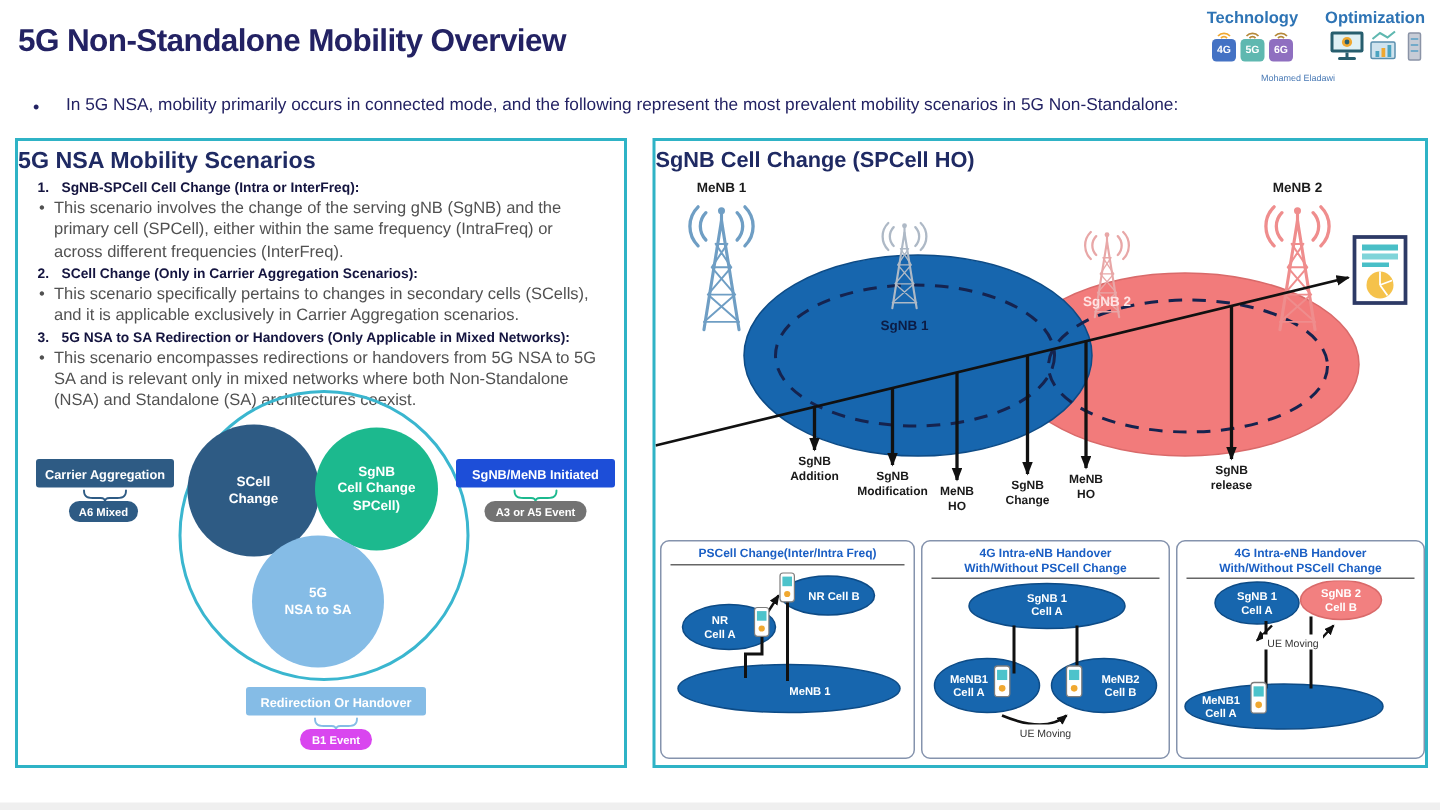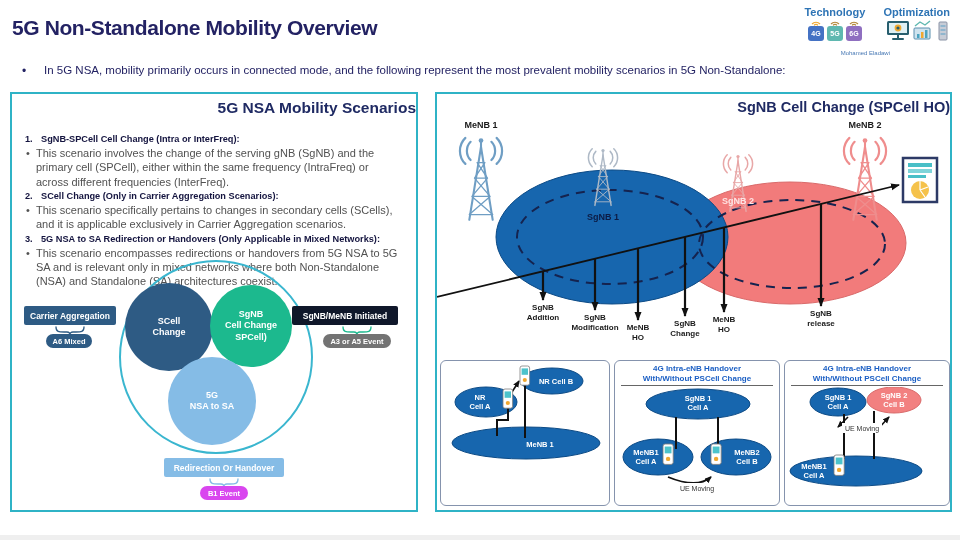--- a/index.html
+++ b/index.html
@@ -20,21 +20,21 @@
   .b4g{background:#4472c4;} .b5g{background:#5fb8b0;} .b6g{background:#8f6fc0;}
   .author{position:absolute;right:70px;top:50px;font-size:6px;color:#4a7ab5;}
   .intro{position:absolute;left:44px;top:64px;width:900px;font-size:11.5px;color:#232263;}
   .intro::before{content:"\2022";position:absolute;left:-22px;font-size:12px;}
 
   
   .panel{position:absolute;top:92px;height:420px;border:2px solid #2fb3c6;background:#fff;
     box-sizing:border-box;}
   .left-panel{left:10px;width:408px;}
   .right-panel{left:435px;width:517px;}
-  .panel h2{text-align:right;margin:5px 0 17px;color:#1f2a63;font-weight:800;}
+  .panel h2{text-align:left;margin:5px 0 3px;color:#1f2a63;font-weight:800;}
   .left-panel h2{font-size:15.5px;}
   .right-panel h2{font-size:14.5px;}
 
   
   .scenario-list{padding:0 13px;}
   .item-heading{display:flex;gap:7px;font-size:9.2px;font-weight:bold;color:#14143f;
     margin-top:2px;line-height:1.2;}
   .item-heading .num{flex:0 0 9px;}
   .item-body{position:relative;font-size:11px;color:#515151;line-height:1.3;
     padding-left:11px;margin-top:1px;}
@@ -50,21 +50,21 @@
   .c-sgnb{left:198px;top:191px;width:82px;height:82px;background:#1cb98e;}
   .c-nsa{left:156px;top:263px;width:88px;height:88px;background:#85bce6;}
 
   
   .tag,.pill{position:absolute;color:#fff;font-weight:bold;display:flex;align-items:center;
     justify-content:center;text-align:center;}
   .tag{font-size:8.5px;height:19px;border-radius:2px;}
   .pill{font-size:7.5px;height:14px;border-radius:8px;}
   .tag-ca{left:12px;top:212px;width:92px;background:#2e5b84;}
   .pill-ca{left:34px;top:240px;width:46px;background:#2e5b84;}
-  .tag-sgnb{left:280px;top:212px;width:106px;background:#0f172a;}
+  .tag-sgnb{left:292px;top:212px;width:106px;background:#1d4ed8;}
   .pill-sgnb{left:311px;top:240px;width:68px;background:#737373;}
   .tag-redir{left:152px;top:364px;width:120px;background:#85bce6;}
   .pill-redir{left:188px;top:392px;width:48px;background:#d946ef;}
   .brace{position:absolute;}
   .brace-ca{left:43px;top:232px;} .brace-sgnb{left:330px;top:232px;} .brace-redir{left:197px;top:384px;}
 
   
   .main-svg{position:absolute;left:0;top:0;}
 
   
@@ -278,20 +278,21 @@
         <rect x="466" y="64" width="34" height="44" fill="#ffffff" stroke="#2d3a66" stroke-width="2.5"></rect>
         <rect x="471" y="69" width="24" height="4" fill="#49bfc7"></rect>
         <rect x="471" y="75" width="24" height="4" fill="#7fd4d9"></rect>
         <rect x="471" y="81" width="18" height="3" fill="#49bfc7"></rect>
         <circle cx="483" cy="96" r="9" fill="#f5c24b"></circle>
         <path d="M483,96 L483,87 M483,96 L491,93 M483,96 L488,103" stroke="#ffffff" stroke-width="1.2" fill="none"></path>
       </g>
     </svg>
 
     <div class="subpanel sp1">
+      <div class="sub-title">PSCell Change(Inter/Intra Freq)</div>
       <svg width="166" height="124" viewBox="0 0 166 124" font-family="Liberation Sans, sans-serif">
         <defs>
           <marker id="ah1" markerUnits="userSpaceOnUse" markerWidth="10" markerHeight="8" refX="6" refY="3" orient="auto">
             <path d="M0,0 L7,3 L0,6 Z" fill="#111"></path>
           </marker>
         </defs>
         <ellipse cx="84" cy="81" rx="74" ry="16" fill="#1766ae" stroke="#0d4b86"></ellipse>
         <ellipse cx="44" cy="40" rx="31" ry="15" fill="#1766ae" stroke="#0d4b86"></ellipse>
         <ellipse cx="110" cy="19" rx="31" ry="13" fill="#1766ae" stroke="#0d4b86"></ellipse>
         <path d="M66,46 L66,58 L55,58 L55,74" fill="none" stroke="#111" stroke-width="2"></path>

